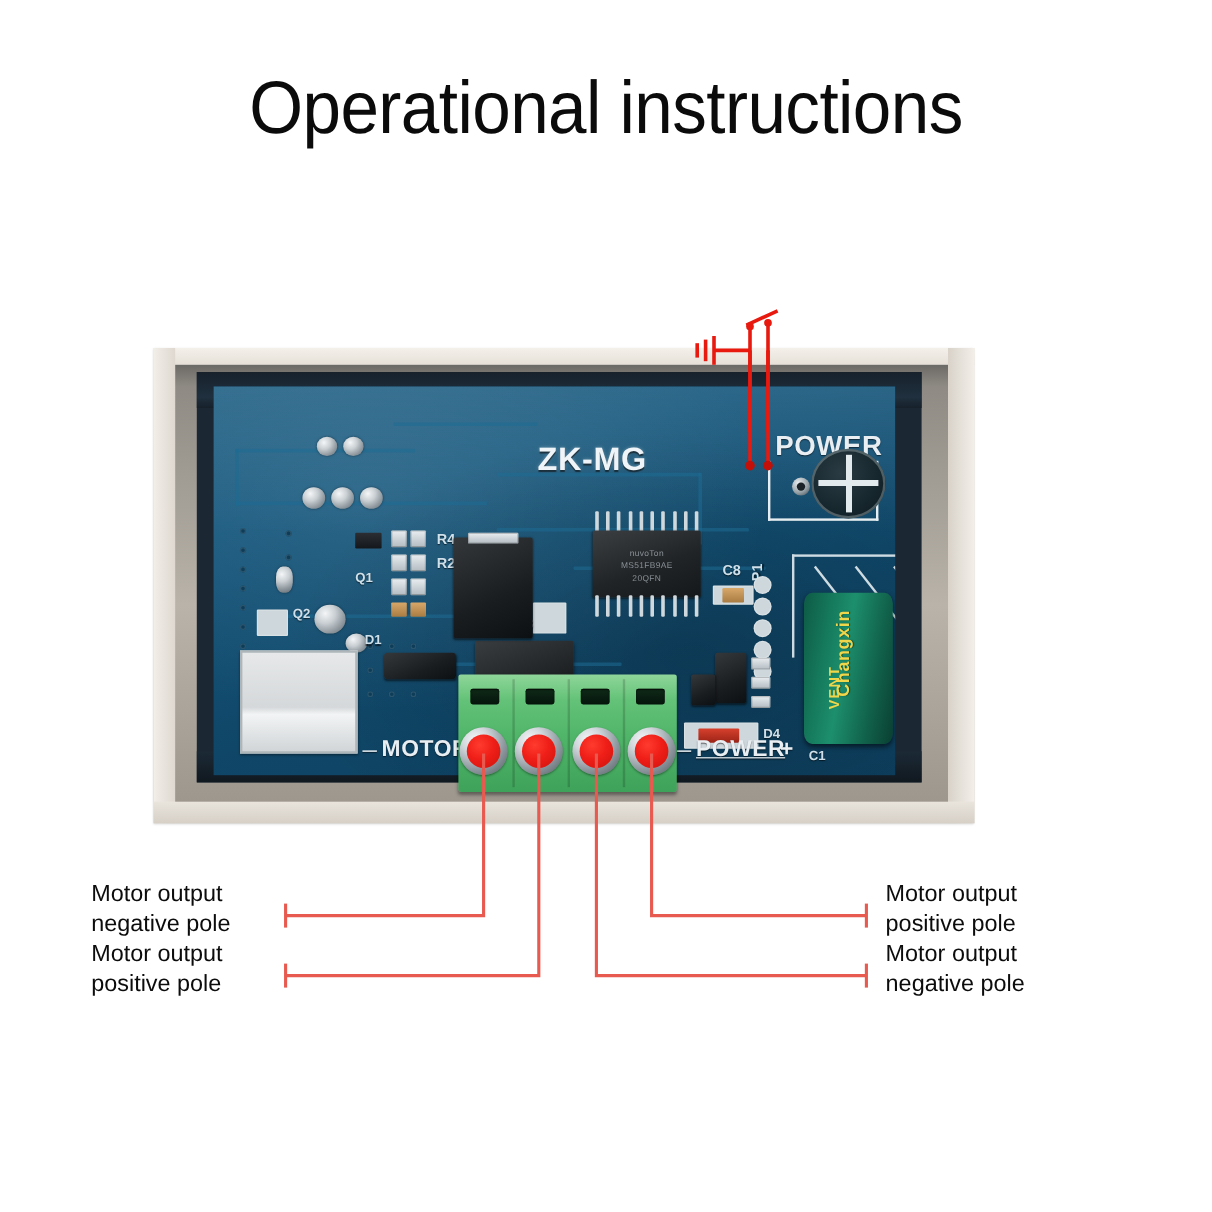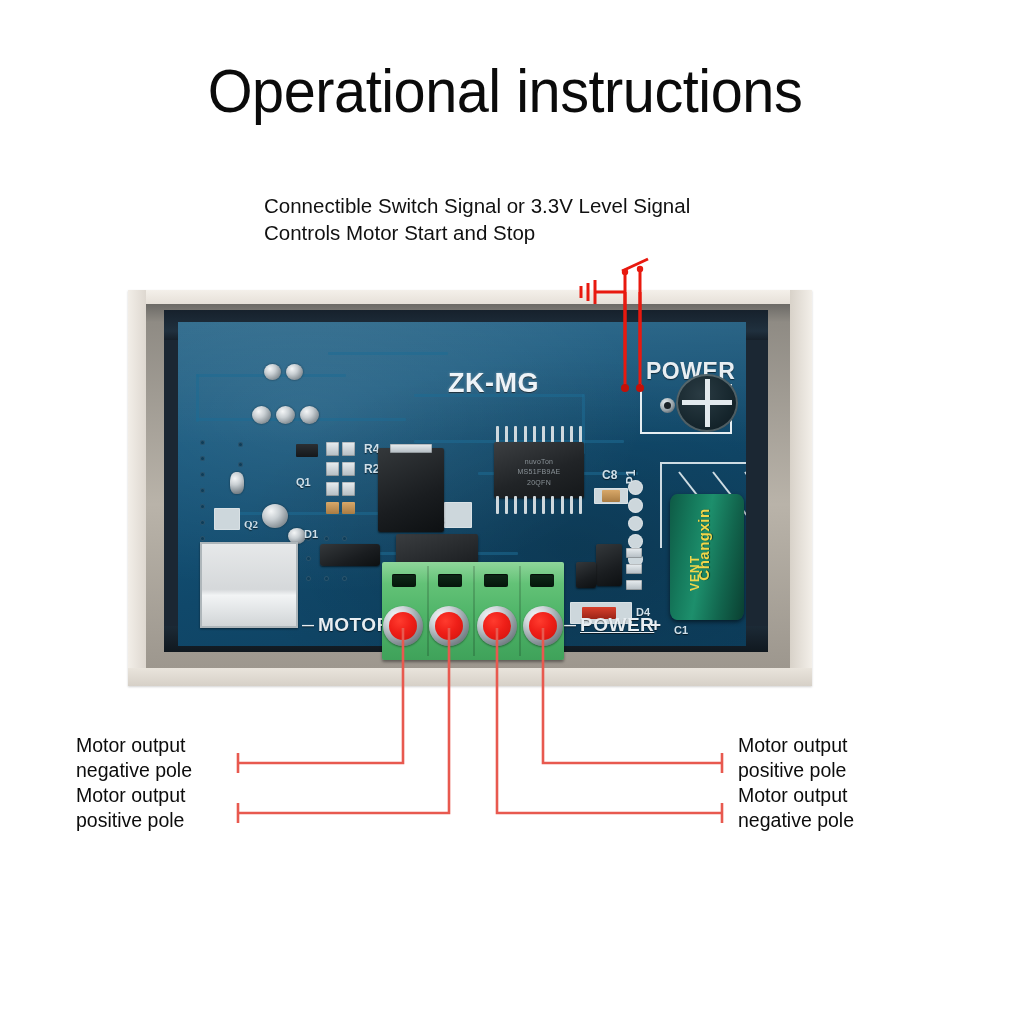--- a/index.html
+++ b/index.html
@@ -156,24 +156,20 @@
   .lbl{position:absolute;font-size:19.5px;line-height:1.28;color:#0c0c0c;white-space:nowrap;}
   .lbl span{display:block;}
 </style>
 </head>
 <body>
 
 <div class="page">
 
   <div class="title">Operational instructions</div>
 
-  <div class="subtitle">
-    <div>Connectible Switch Signal or 3.3V Level Signal</div>
-    <div>Controls Motor Start and Stop</div>
-  </div>
 
   <div class="device">
 
     <div class="case-outer"></div>
     <div class="case-top-lip"></div>
     <div class="case-left-lip"></div>
     <div class="case-right-lip"></div>
     <div class="case-bottom-lip"></div>
     <div class="case-inner-shadow"></div>
 
@@ -227,21 +223,21 @@
       <div class="silk" style="left:488px;top:100px;font-size:17px;"></div>
 
       <div class="solder" style="left:86px;top:42px;width:17px;height:16px;"></div>
       <div class="solder" style="left:108px;top:42px;width:17px;height:16px;"></div>
       <div class="solder" style="left:74px;top:84px;width:19px;height:18px;"></div>
       <div class="solder" style="left:98px;top:84px;width:19px;height:18px;"></div>
       <div class="solder" style="left:122px;top:84px;width:19px;height:18px;"></div>
       <div class="solder" style="left:52px;top:150px;width:14px;height:22px;border-radius:40%;"></div>
 
       <div class="pad" style="left:36px;top:186px;width:26px;height:22px;"></div>
-      <div class="silk-sm" style="position:absolute;left:66px;top:196px;font-family:Liberation Serif, serif;">Q2</div>
+      <div class="silk-sm" style="position:absolute;left:66px;top:184px;">Q2</div>
       <div class="solder" style="left:84px;top:182px;width:26px;height:24px;"></div>
       <div class="solder" style="left:110px;top:206px;width:18px;height:16px;"></div>
 
       <div class="whiteblock" style="left:22px;top:220px;width:98px;height:86px;"></div>
 
       <div class="pad" style="left:222px;top:180px;width:28px;height:26px;"></div>
       <div class="pad" style="left:266px;top:180px;width:28px;height:26px;"></div>
       <div class="silk-sm" style="position:absolute;left:252px;top:192px;">Q3</div>
       <div class="mosfet" style="left:218px;top:212px;width:82px;height:64px;">
         <div class="tab"></div>

